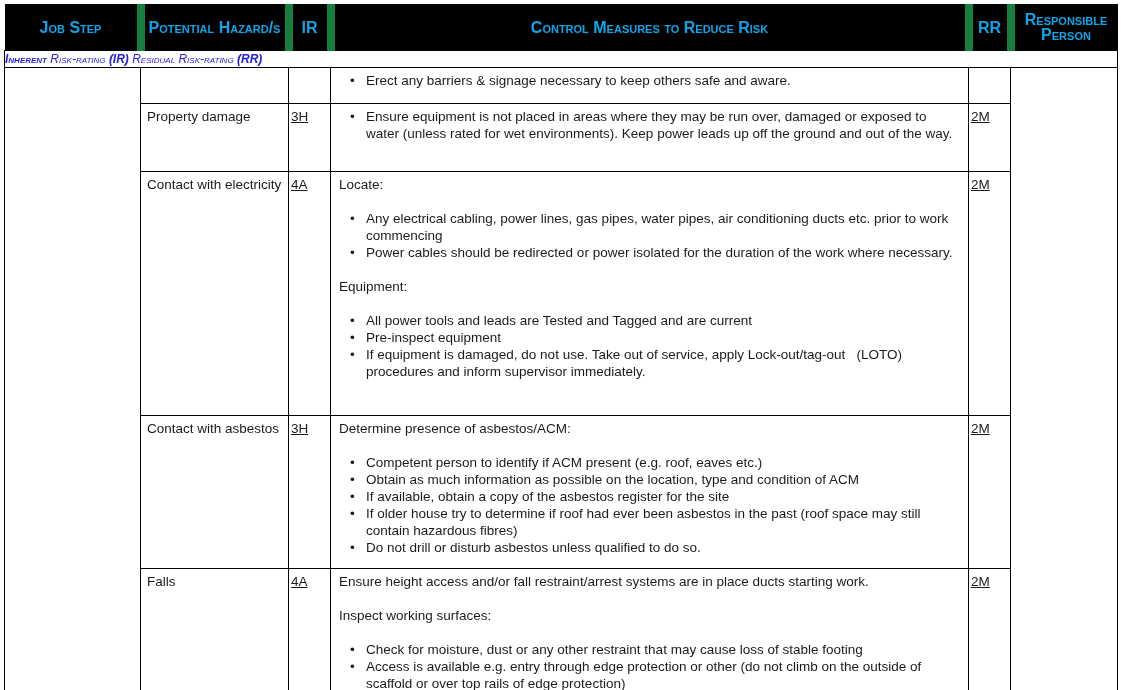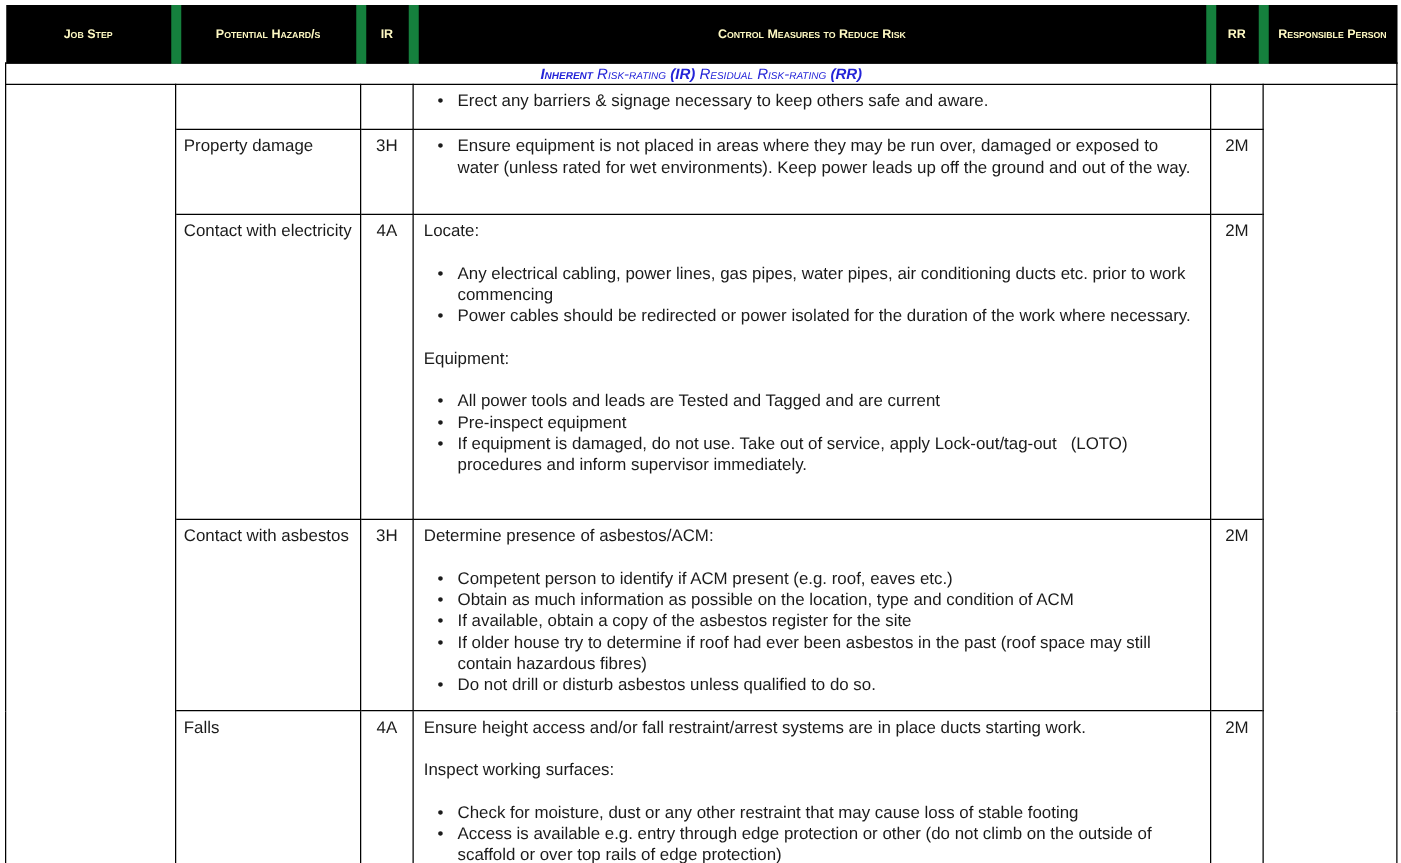--- a/index.html
+++ b/index.html
@@ -16,38 +16,37 @@
   }
   table.swms {
     border-collapse: collapse;
     table-layout: fixed;
     width: 1113px;
     color: #1b1b1b;
   }
   
   thead th {
     background: #000000;
-    color: #fef9c3;
+    color: #0ea5e9;
     font-weight: bold;
     font-variant: small-caps;
-    font-size: 10px;
+    font-size: 16px;
     line-height: 15px;
     text-align: center;
     vertical-align: middle;
     height: 42px;
     padding: 2px 4px;
     border: 0;
   }
   thead th + th { border-left: 8px solid #15803d; }
   
   td.legend {
     border: 1px solid #000000;
     height: 15px;
     padding: 0 0 1px 0;
-    text-align: center;
     vertical-align: middle;
     font-size: 12px;
     font-style: italic;
     font-variant: small-caps;
     color: #2424d8;
     background: #ffffff;
   }
   td.legend .seg-bold { font-weight: bold; }
   
   tbody td {
@@ -57,21 +56,21 @@
     line-height: 17px;
     padding: 4px 6px;
     overflow: hidden;
     background: #ffffff;
   }
   tbody tr:nth-child(1) { height: 36px; }
   tbody tr:nth-child(2) { height: 68px; }
   tbody tr:nth-child(3) { height: 244px; }
   tbody tr:nth-child(4) { height: 153px; }
   tbody tr:nth-child(5) { height: 124px; }
-  td.col-center { text-align: center; padding-left: 2px; padding-right: 2px; }
+  td.col-center { text-align: left; padding-left: 2px; padding-right: 2px; text-decoration: underline; }
   td.col-control { padding: 4px 8px 4px 8px; margin-left: 47px; }
   
   .block { margin: 0 0 17px 0; }
   .block:last-child { margin-bottom: 0; }
   p.block { padding: 0; }
   ul.block {
     list-style: none;
     padding: 0;
   }
   ul.block li {

